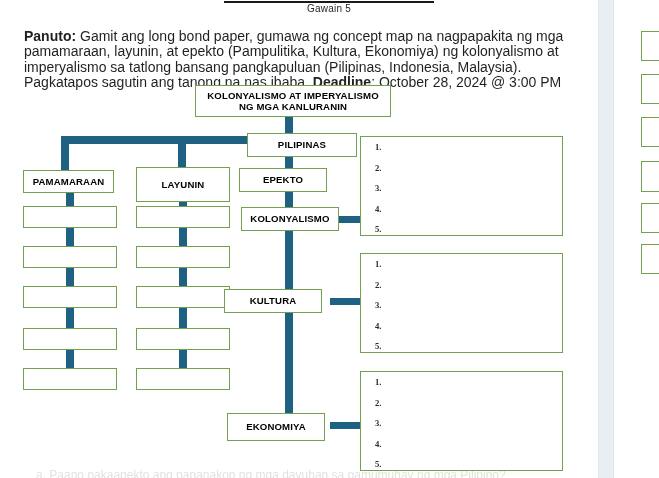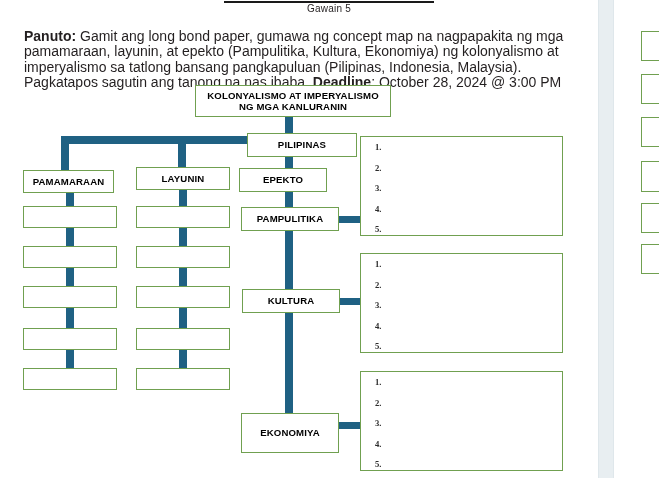--- a/index.html
+++ b/index.html
@@ -166,37 +166,37 @@
   <div class="conn" style="left:330px; top:298px; width:30px; height:7px;"></div>
   <div class="conn" style="left:330px; top:422px; width:30px; height:7px;"></div>
 
   <div class="box" style="left:195px; top:85px; width:196px; height:32px; padding:14px 4px;">KOLONYALISMO AT IMPERYALISMO NG MGA KANLURANIN</div>
 
   <div class="box" style="left:247px; top:133px; width:110px; height:24px;">PILIPINAS</div>
 
   <div class="box" style="left:239px; top:168px; width:88px; height:24px;">EPEKTO</div>
 
   <div class="box" style="left:23px; top:170px; width:91px; height:23px;">PAMAMARAAN</div>
-  <div class="box" style="left:136px; top:167px; width:94px; height:23px;">LAYUNIN</div>
+  <div class="box" style="left:136px; top:167px; width:94px; height:35px;">LAYUNIN</div>
 
   <div class="box blank" style="left:23px; top:206px; width:94px; height:22px;"></div>
   <div class="box blank" style="left:23px; top:246px; width:94px; height:22px;"></div>
   <div class="box blank" style="left:23px; top:286px; width:94px; height:22px;"></div>
   <div class="box blank" style="left:23px; top:328px; width:94px; height:22px;"></div>
   <div class="box blank" style="left:23px; top:368px; width:94px; height:22px;"></div>
 
   <div class="box blank" style="left:136px; top:206px; width:94px; height:22px;"></div>
   <div class="box blank" style="left:136px; top:246px; width:94px; height:22px;"></div>
   <div class="box blank" style="left:136px; top:286px; width:94px; height:22px;"></div>
   <div class="box blank" style="left:136px; top:328px; width:94px; height:22px;"></div>
   <div class="box blank" style="left:136px; top:368px; width:94px; height:22px;"></div>
 
-  <div class="box" style="left:241px; top:207px; width:98px; height:24px;">PAMPULITIKA</div>
-  <div class="box" style="left:242px; top:289px; width:98px; height:24px;">KULTURA</div>
-  <div class="box" style="left:241px; top:413px; width:98px; height:40px;">EKONOMIYA</div>
+  <div class="box" style="left:241px; top:207px; width:98px; height:24px;">KOLONYALISMO</div>
+  <div class="box" style="left:224px; top:289px; width:98px; height:24px;">KULTURA</div>
+  <div class="box" style="left:227px; top:413px; width:98px; height:28px;">EKONOMIYA</div>
 
   <div class="listbox" style="left:360px; top:136px; width:203px; height:100px;">
     <div class="li">1.</div>
     <div class="li">2.</div>
     <div class="li">3.</div>
     <div class="li">4.</div>
     <div class="li">5.</div>
   </div>
 
   <div class="listbox" style="left:360px; top:253px; width:203px; height:100px;">
@@ -208,20 +208,21 @@
   </div>
 
   <div class="listbox" style="left:360px; top:371px; width:203px; height:100px;">
     <div class="li">1.</div>
     <div class="li">2.</div>
     <div class="li">3.</div>
     <div class="li">4.</div>
     <div class="li">5.</div>
   </div>
 
+  <div class="clipped-line">a.  Paano nakaapekto ang pananakop ng mga dayuhan sa pamumuhay ng mga Pilipino?</div>
 
   <div class="gutter"></div>
   <div class="offbox" style="left:641px; top:31px; width:40px; height:30px;"></div>
   <div class="offbox" style="left:641px; top:74px; width:40px; height:30px;"></div>
   <div class="offbox" style="left:641px; top:117px; width:40px; height:30px;"></div>
   <div class="offbox" style="left:641px; top:161px; width:40px; height:31px;"></div>
   <div class="offbox" style="left:641px; top:203px; width:40px; height:30px;"></div>
   <div class="offbox" style="left:641px; top:244px; width:40px; height:30px;"></div>
 
 </div>

